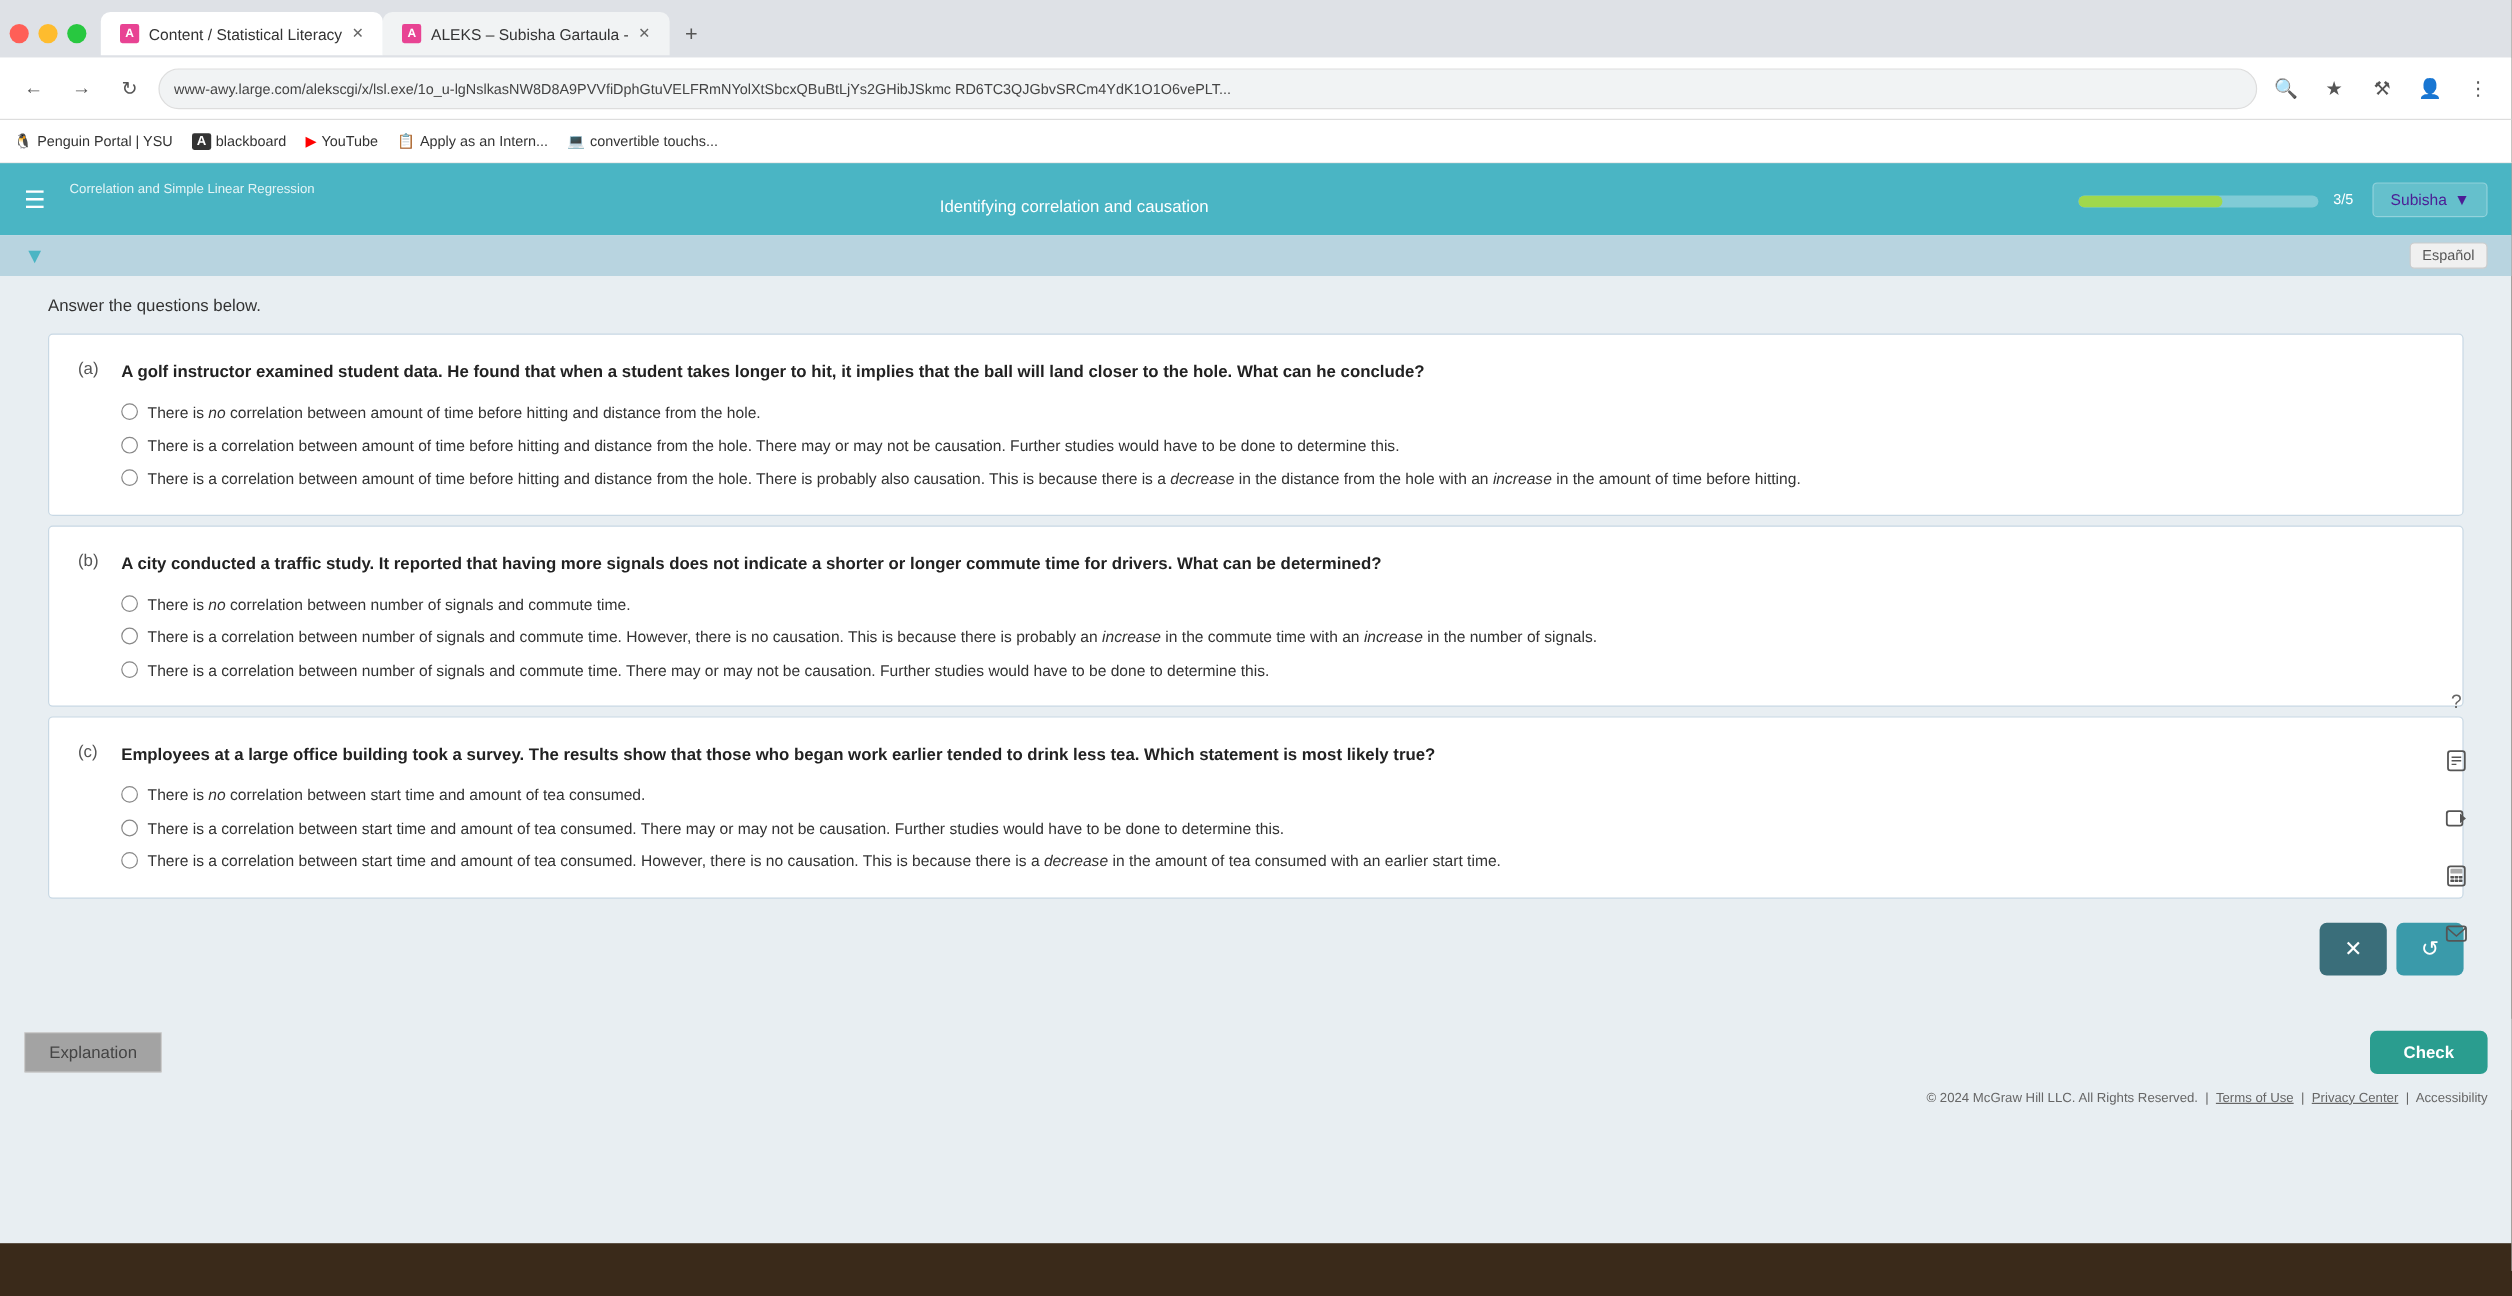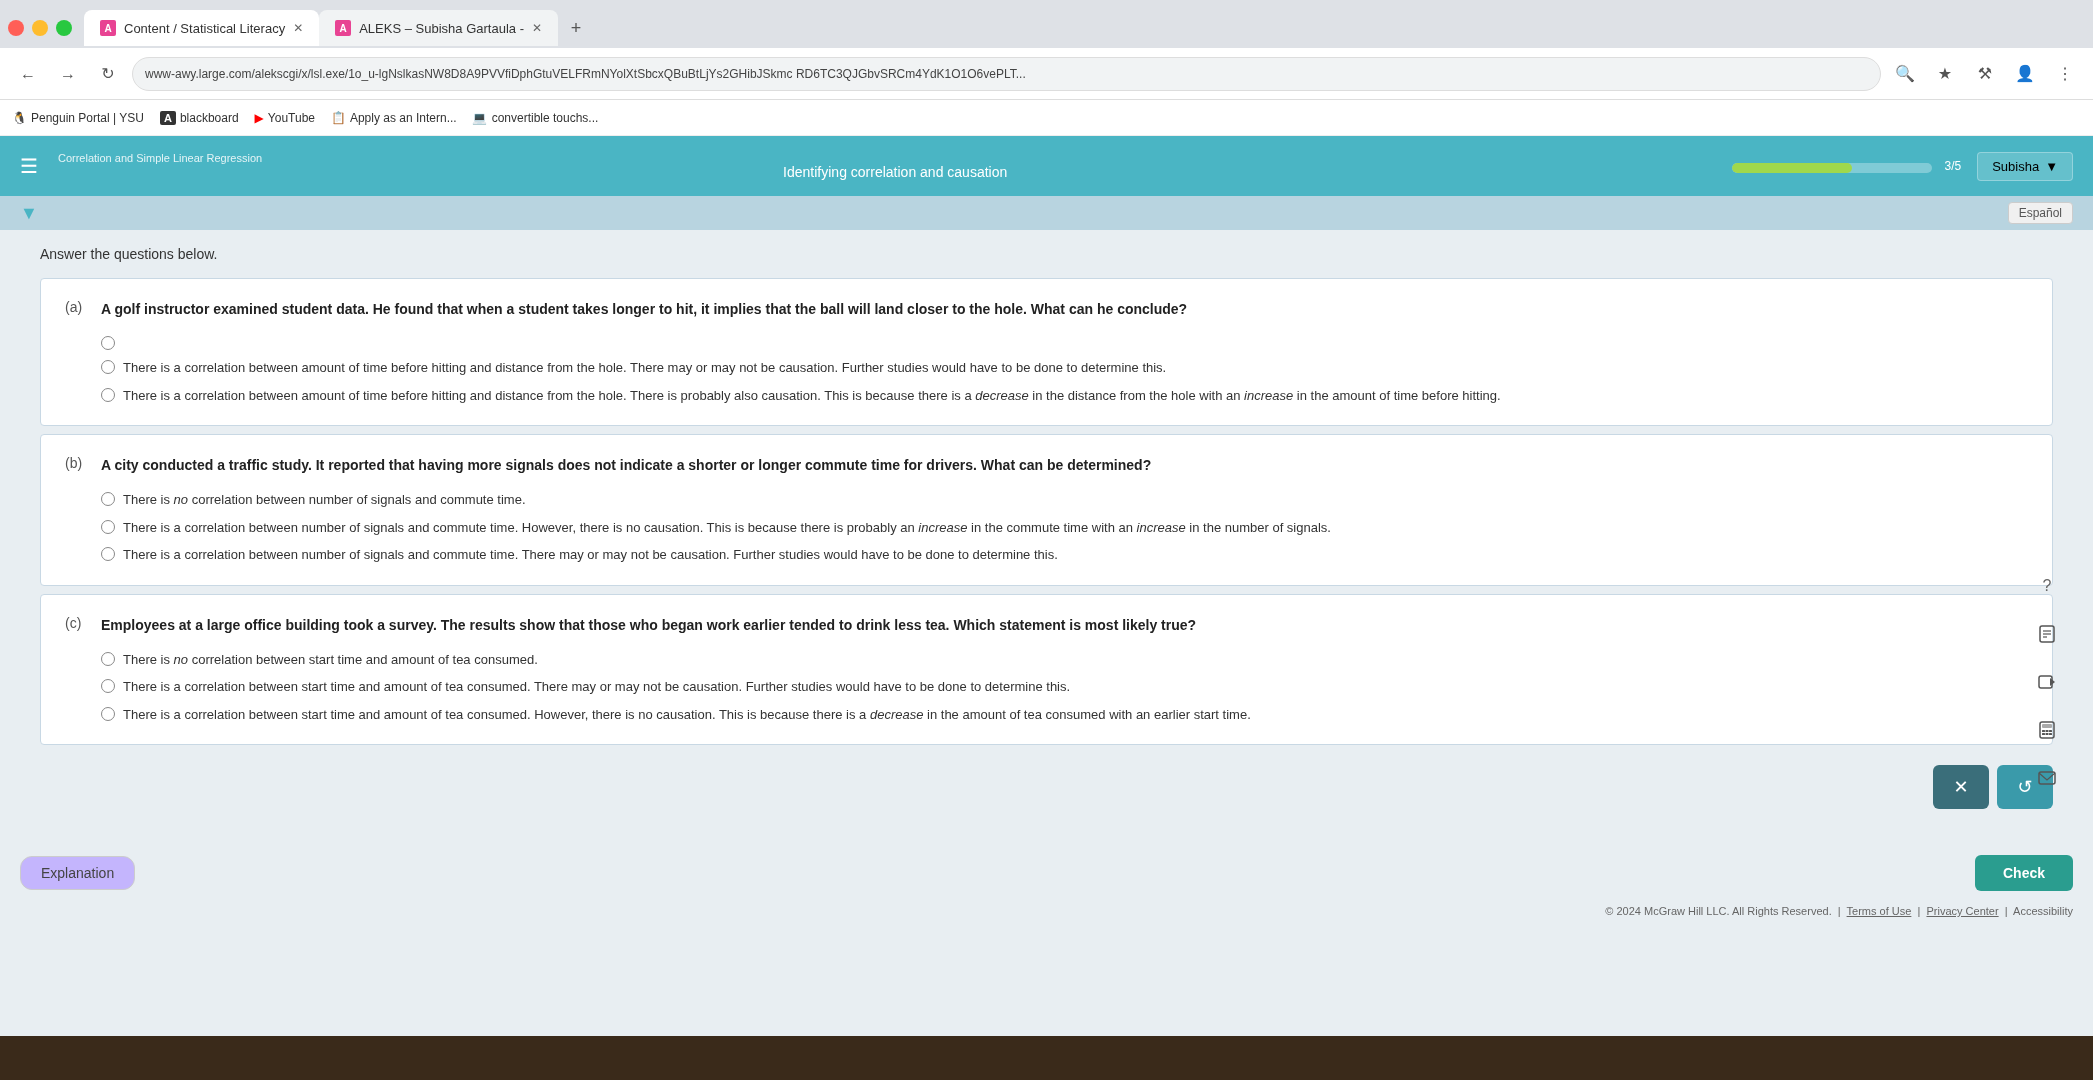--- a/index.html
+++ b/index.html
@@ -207,21 +207,21 @@
     }
 
     .progress-text {
       font-size: 12px;
       color: white;
     }
 
     .user-btn {
       background: rgba(255,255,255,0.15);
       border: 1px solid rgba(255,255,255,0.3);
-      color: #000000;
+      color: #4c1d95;
       padding: 6px 14px;
       border-radius: 4px;
       cursor: pointer;
       font-size: 13px;
       display: flex;
       align-items: center;
       gap: 6px;
       justify-content: space-between;
     }
 
@@ -371,24 +371,24 @@
     .footer-bar {
       display: flex;
       align-items: center;
       justify-content: space-between;
       padding: 10px 20px;
       background: #e8eef2;
       margin-top: 20px;
     }
 
     .explanation-btn {
-      background: #c4b5fd;
+      background: #a3a3a3;
       border: 1px solid #ccc;
       padding: 8px 20px;
-      border-radius: 12px;
+      border-radius: 1px;
       font-size: 14px;
       cursor: pointer;
       color: #444;
     }
 
     .check-btn {
       background: #2a9d8f;
       border: none;
       padding: 10px 28px;
       border-radius: 6px;
@@ -514,20 +514,21 @@
         <p class="instructions">Answer the questions below.</p>
 
         <div class="question-card">
           <div class="question-header">
             <span class="question-label">(a)</span>
             <span class="question-text">A golf instructor examined student data. He found that when a student takes longer to hit, it implies that the ball will land closer to the hole. What can he conclude?</span>
           </div>
           <div class="options-list">
             <div class="option-item">
               <div class="radio-btn"></div>
+              <span>There is <em>no</em> correlation between amount of time before hitting and distance from the hole.</span>
             </div>
             <div class="option-item">
               <div class="radio-btn"></div>
               <span>There is a correlation between amount of time before hitting and distance from the hole. There may or may not be causation. Further studies would have to be done to determine this.</span>
             </div>
             <div class="option-item">
               <div class="radio-btn"></div>
               <span>There is a correlation between amount of time before hitting and distance from the hole. There is probably also causation. This is because there is a <em>decrease</em> in the distance from the hole with an <em>increase</em> in the amount of time before hitting.</span>
             </div>
           </div>

